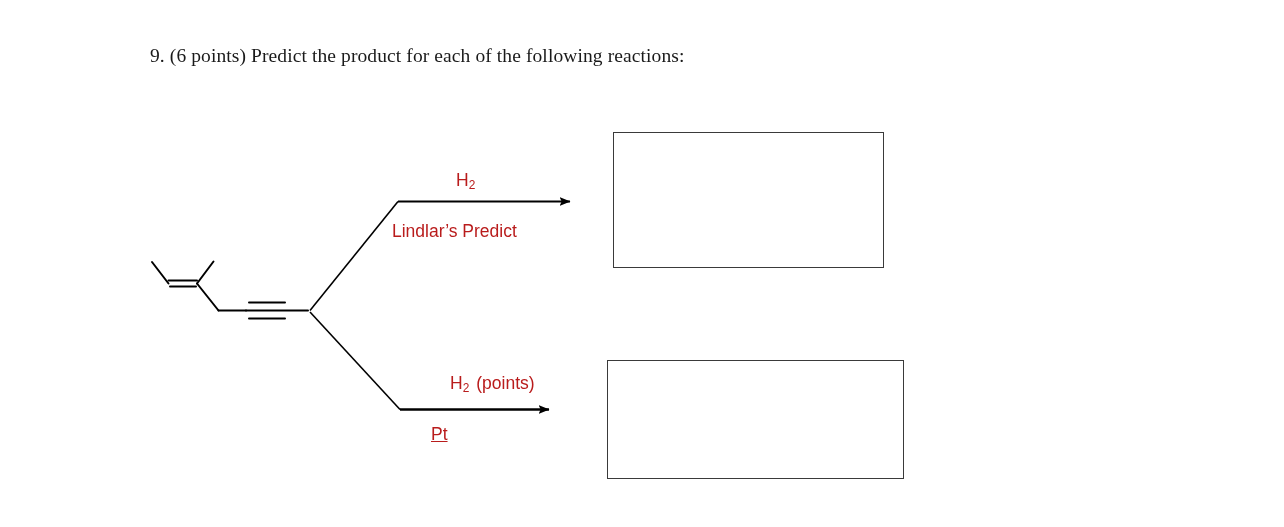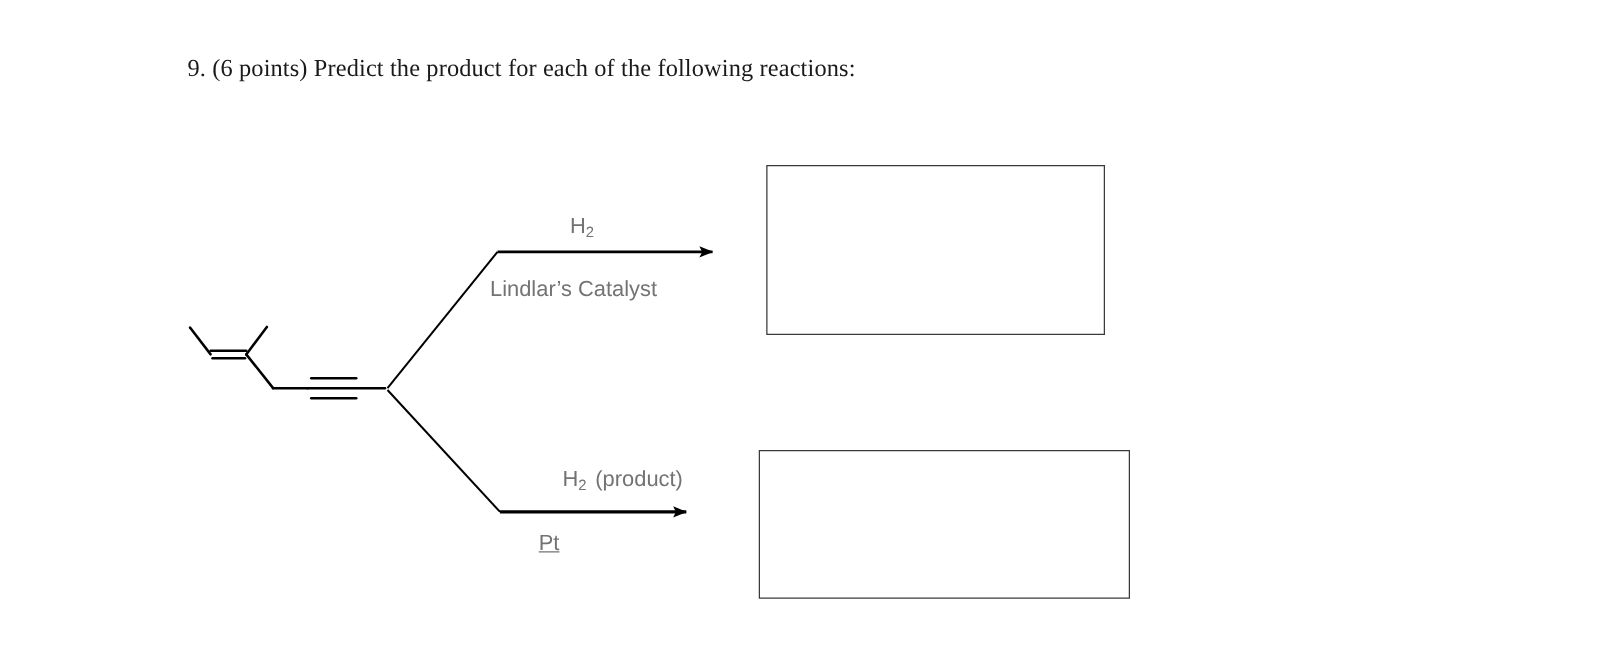--- a/index.html
+++ b/index.html
@@ -39,21 +39,21 @@
   }
   #reaction-scheme svg {
     display: block;
   }
 
   
   .cond-label {
     position: absolute;
     font-family: "Liberation Sans", sans-serif;
     font-size: 17.5px;
-    color: #737373;
+    color: #b91c1c;
     white-space: nowrap;
   }
   .cond-label sub {
     font-size: 0.68em;
     vertical-align: -0.28em;
   }
   #label-h2-top      { left: 456px; top: 170px; }
   #label-lindlar     { left: 392px; top: 221px; }
   #label-h2-bottom   { left: 450px; top: 373px; }
   #label-pt          { left: 431px; top: 424px; text-decoration: underline; }
@@ -119,21 +119,21 @@
 
     <g>
       <path d="M310,312 L400,409.5" stroke="#000000" stroke-width="1.6" fill="none"></path>
       <line x1="400" y1="409.5" x2="549" y2="409.5" stroke="#000000" stroke-width="2.6" marker-end="url(#arrowhead)"></line>
     </g>
   </svg>
 </div>
 
 <div class="cond-label" id="label-h2-top"><span>H</span><sub>2</sub></div>
 
-<div class="cond-label" id="label-lindlar">Lindlar’s Catalyst</div>
+<div class="cond-label" id="label-lindlar">Lindlar’s Predict</div>
 
-<div class="cond-label" id="label-h2-bottom"><span>H</span><sub>2</sub><span class="excess-text">(product)</span></div>
+<div class="cond-label" id="label-h2-bottom"><span>H</span><sub>2</sub><span class="excess-text">(points)</span></div>
 
 <div class="cond-label" id="label-pt">Pt</div>
 
 <div class="answer-box" id="answer-box-1"></div>
 
 <div class="answer-box" id="answer-box-2"></div>
 
 </body></html>

